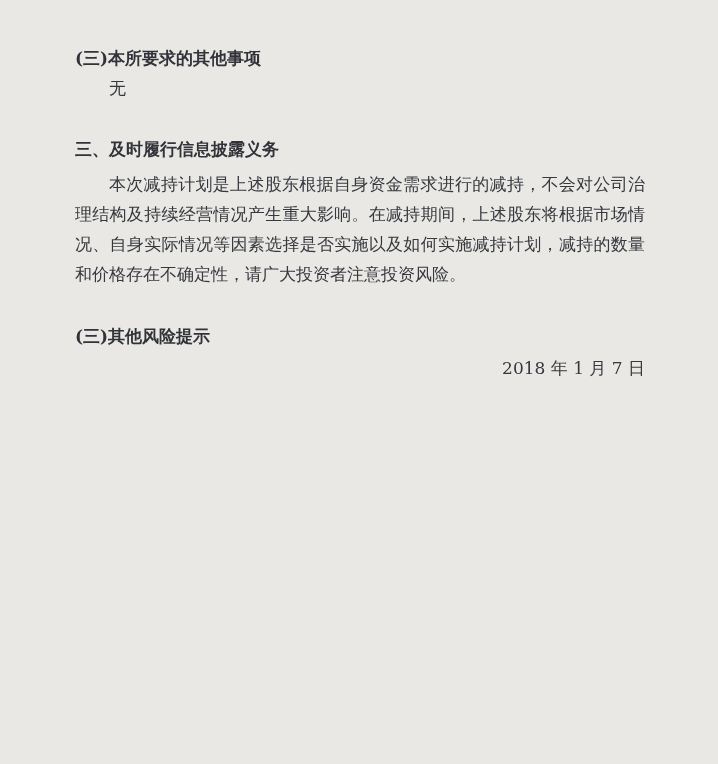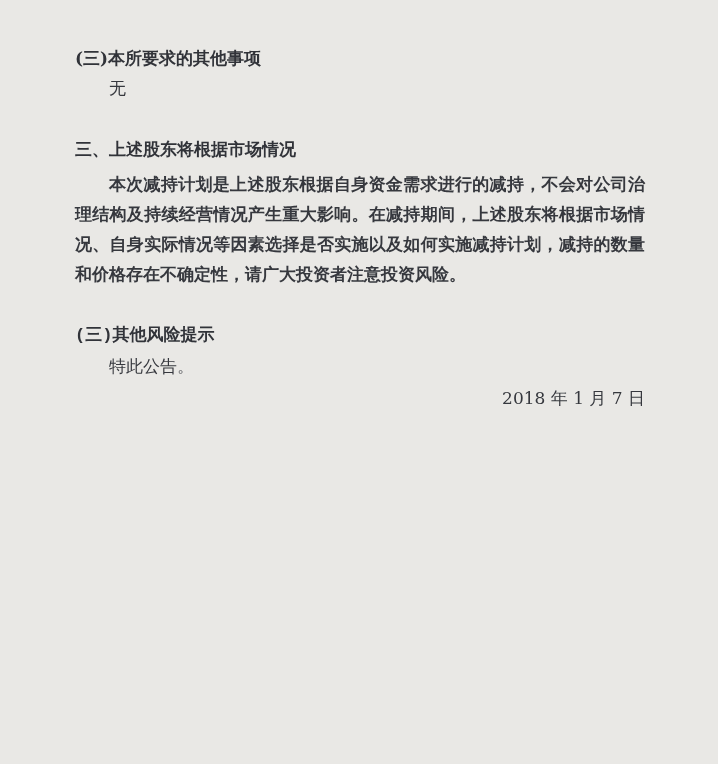--- a/index.html
+++ b/index.html
@@ -43,29 +43,27 @@
     text-justify: inter-ideograph;
   }
   .sec-heading {
     margin-top: 31px !important;
   }
   .risk1-heading {
     margin-top: 5px !important;
   }
   .body-para {
     margin-top: 5px !important;
-    font-weight: bold;
   }
   .risk2-line {
     margin-top: 43px !important;
     white-space: nowrap;
   }
   .risk3-heading {
     margin-top: 32px !important;
-    font-family: Liberation Mono, monospace;
   }
   .closing {
     margin-top: 0 !important;
   }
   .signature {
     margin-top: 34px !important;
     text-align: right;
     padding-right: 4px;
   }
   .date {
@@ -86,27 +84,26 @@
 </style>
 </head>
 <body>
 
 <div class="page">
 
   <p class="bold">(三)本所要求的其他事项</p>
 
   <p class="indent-2em">无</p>
 
-  <p class="bold sec-heading">三、上述股东将根据市场情况</p>
+  <p class="bold sec-heading">三、及时履行信息披露义务</p>
 
 
   <p class="indent-2em just body-para">本次减持计划是上述股东根据自身资金需求进行的减持，不会对公司治理结构及持续经营情况产生重大影响。在减持期间，上述股东将根据市场情况、自身实际情况等因素选择是否实施以及如何实施减持计划，减持的数量和价格存在不确定性，请广大投资者注意投资风险。</p>
 
 
   <p class="bold risk3-heading">(三)其他风险提示</p>
 
 
-  <p class="indent-2em closing">特此公告。</p>
 
 
   <p class="date">2018 年 1 月 7 日</p>
 
 </div>
 
 </body></html>

